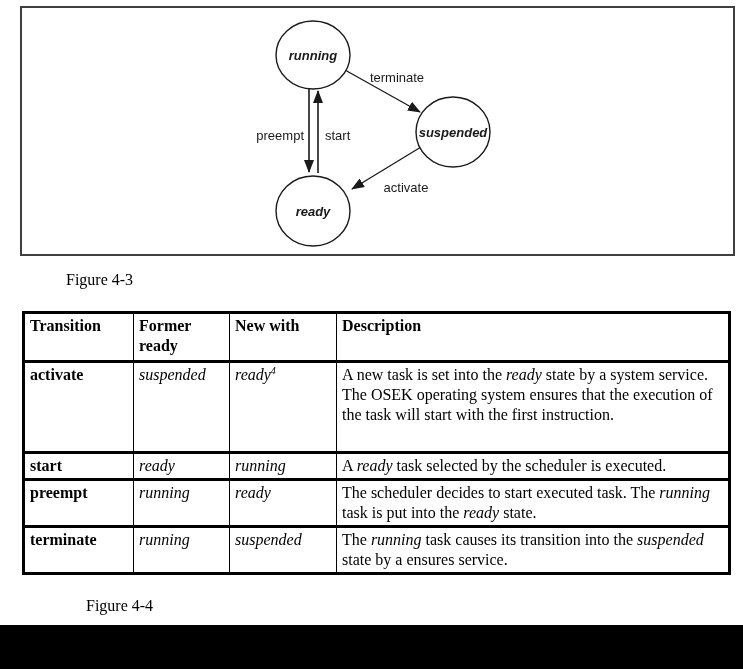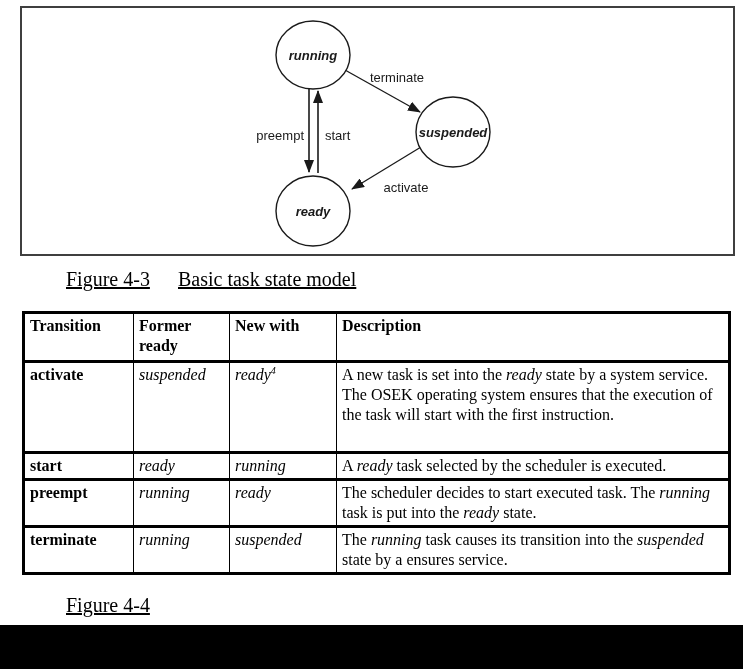--- a/index.html
+++ b/index.html
@@ -50,28 +50,27 @@
     font-family: "Liberation Sans", sans-serif;
     font-size: 13px;
     fill: #1a1a1a;
   }
 
   
   .fig-caption {
     position: absolute;
     left: 66px;
     display: flex;
-    font-size: 20px;
+    font-size: 16px;
     line-height: 19px;
     white-space: nowrap;
-    text-decoration: underline;
   }
   .fig-caption .fig-label { width: 112px; }
   .caption-4-3 { top: 270px; }
-  .caption-4-4 { top: 596px; }
+  .caption-4-4 { top: 596px; margin-left: 20px; }
 
   
   .trans-table {
     position: absolute;
     left: 22px;
     top: 311px;
     width: 709px;
     border-collapse: collapse;
     table-layout: fixed;
     font-size: 16px;
@@ -137,21 +136,20 @@
 
     <text class="trans-label" x="375" y="74" text-anchor="middle">terminate</text>
     <text class="trans-label" x="282" y="132" text-anchor="end">preempt</text>
     <text class="trans-label" x="303" y="132" text-anchor="start">start</text>
     <text class="trans-label" x="384" y="184" text-anchor="middle">activate</text>
   </svg>
 </div>
 
 <div class="fig-caption caption-4-3">
   <span class="fig-label">Figure 4-3</span>
-  <span>Basic task state model</span>
 </div>
 
 <table class="trans-table">
   <colgroup>
     <col class="col-transition">
       <col class="col-former">
       <col class="col-new">
       <col>
   </colgroup>
   <tbody>

